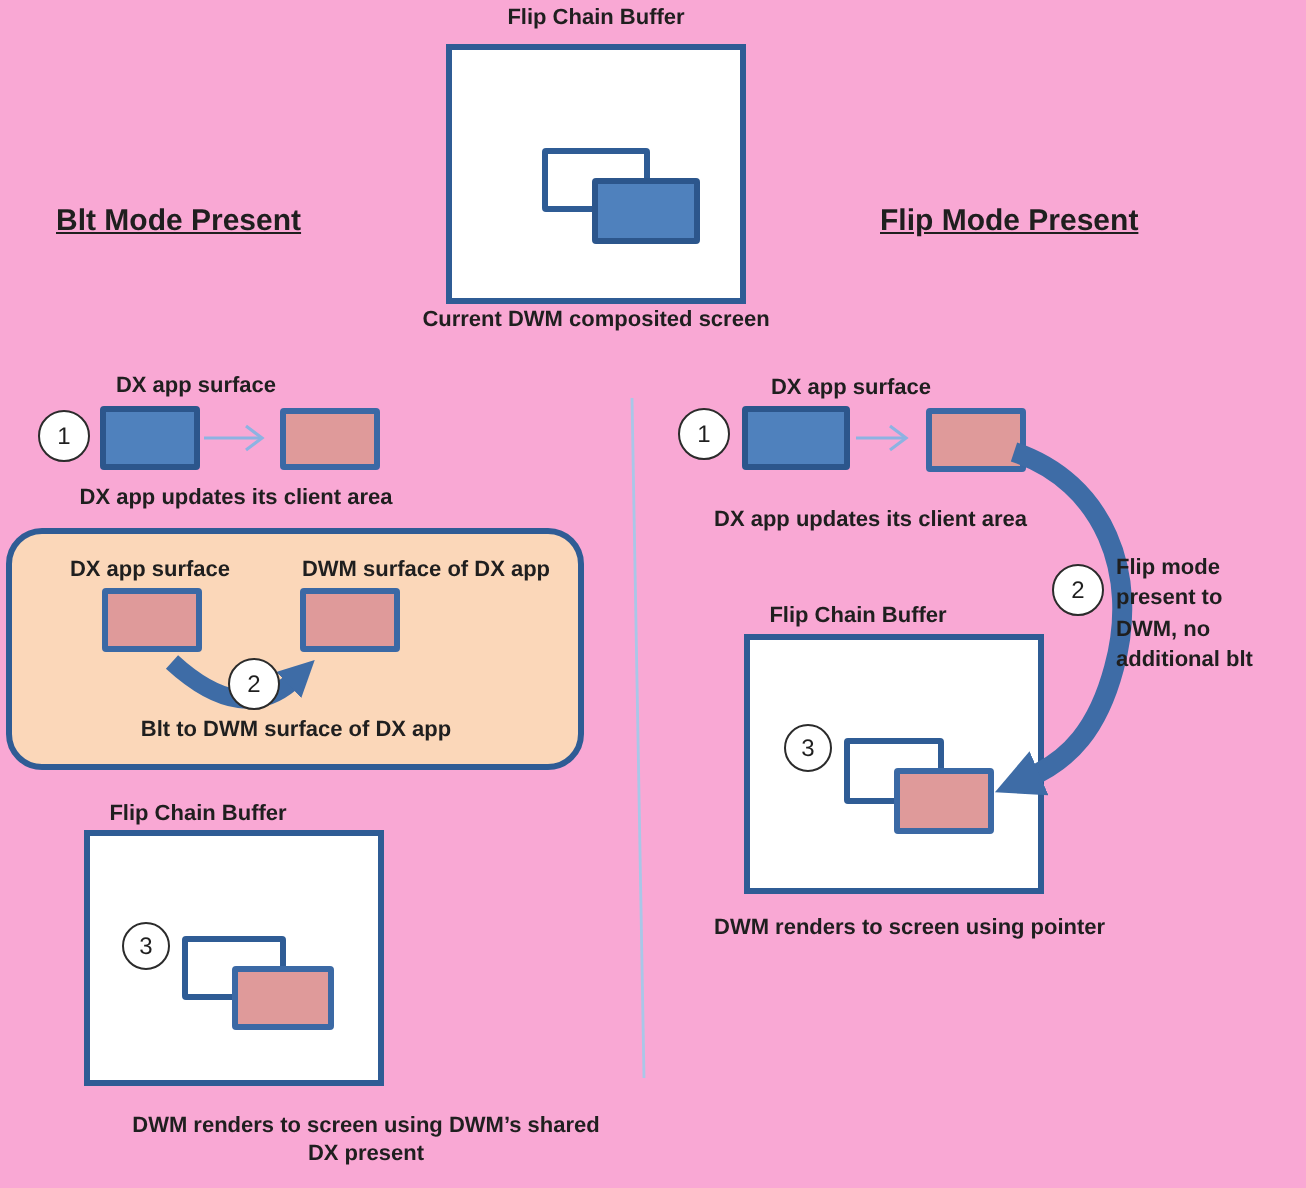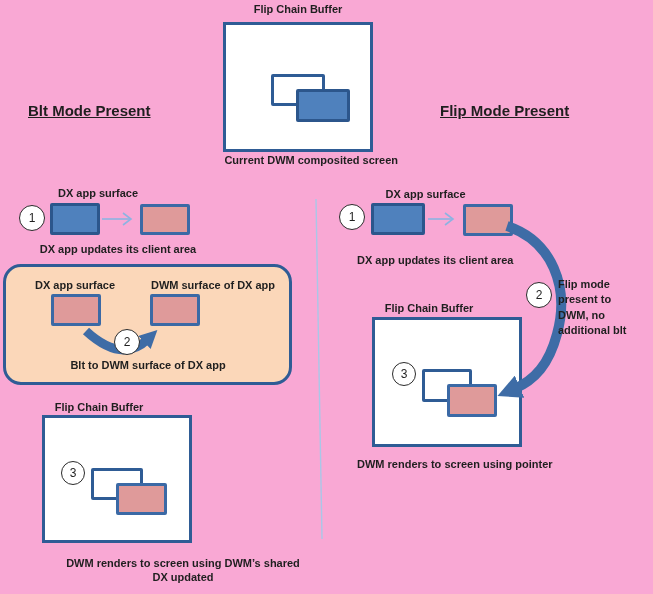--- a/index.html
+++ b/index.html
@@ -68,21 +68,21 @@
 </style>
 </head>
 <body>
 
 <div id="canvas">
 
   <div class="abs lbl" style="left:223px;top:3px;width:150px;">Flip Chain Buffer</div>
   <div class="abs box" style="left:223px;top:22px;width:150px;height:130px;"></div>
   <div class="abs rect-white" style="left:271px;top:74px;width:54px;height:32px;"></div>
   <div class="abs rect-blue" style="left:296px;top:89px;width:54px;height:33px;"></div>
-  <div class="abs lbl" style="left:198px;top:154px;width:200px;text-align:right;">Current DWM composited screen</div>
+  <div class="abs lbl" style="left:198px;top:154px;width:200px;">Current DWM composited screen</div>
 
   <div class="abs hdr" style="left:28px;top:102px;">Blt Mode Present</div>
   <div class="abs hdr" style="left:424px;top:102px;margin-left:16px;">Flip Mode Present</div>
 
   <div class="abs circle" style="left:19px;top:205px;width:26px;height:26px;">
     <span>1</span>
   </div>
   <div class="abs lbl" style="left:48px;top:187px;width:100px;">DX app surface</div>
   <div class="abs rect-blue" style="left:50px;top:203px;width:50px;height:32px;"></div>
   <div class="abs rect-pink" style="left:140px;top:204px;width:50px;height:31px;"></div>
@@ -100,21 +100,21 @@
 
   <div class="abs lbl" style="left:48px;top:401px;width:102px;">Flip Chain Buffer</div>
   <div class="abs box" style="left:42px;top:415px;width:150px;height:128px;"></div>
   <div class="abs circle" style="left:61px;top:461px;width:24px;height:24px;">
     <span>3</span>
   </div>
   <div class="abs rect-white" style="left:91px;top:468px;width:52px;height:32px;"></div>
   <div class="abs rect-pink" style="left:116px;top:483px;width:51px;height:32px;"></div>
   <div class="abs lbl left" style="left:28px;top:556px;width:310px;line-height:14px;text-align:center;">
     <div>DWM renders to screen using DWM’s shared</div>
-    <div>DX updated</div>
+    <div>DX present</div>
   </div>
 
   <div class="abs circle" style="left:339px;top:204px;width:26px;height:26px;">
     <span>1</span>
   </div>
   <div class="abs lbl" style="left:378px;top:188px;width:95px;">DX app surface</div>
   <div class="abs rect-blue" style="left:371px;top:203px;width:54px;height:32px;"></div>
   <div class="abs rect-pink" style="left:463px;top:204px;width:50px;height:32px;"></div>
   <div class="abs lbl left" style="left:357px;top:254px;width:195px;">DX app updates its client area</div>
 

